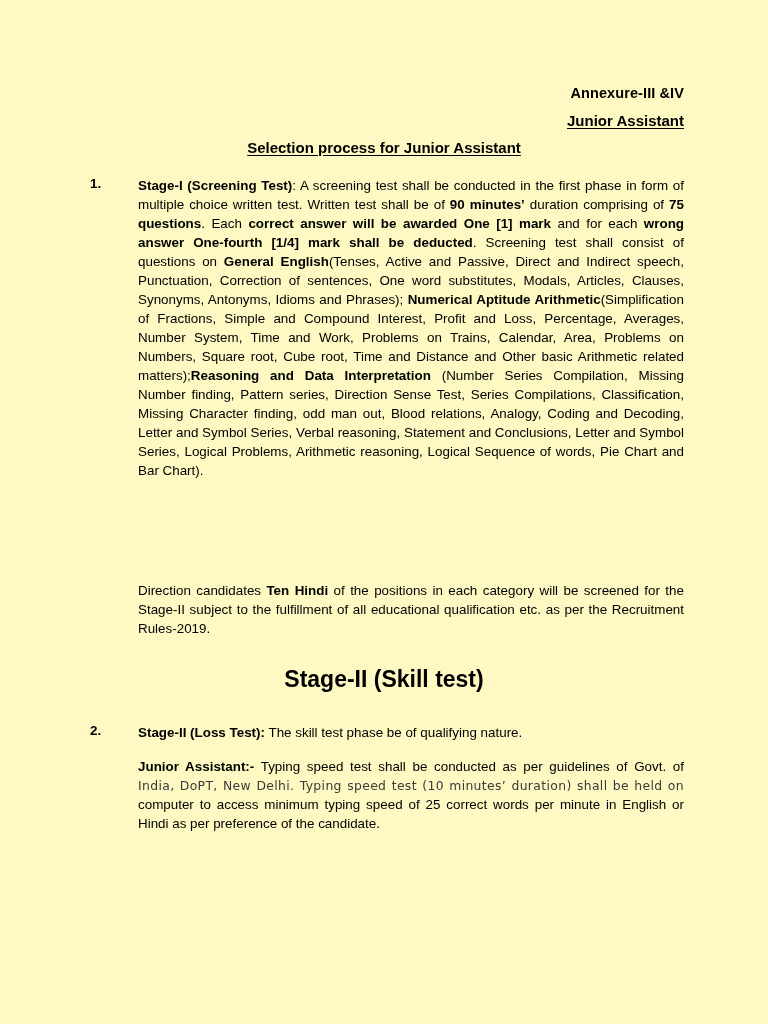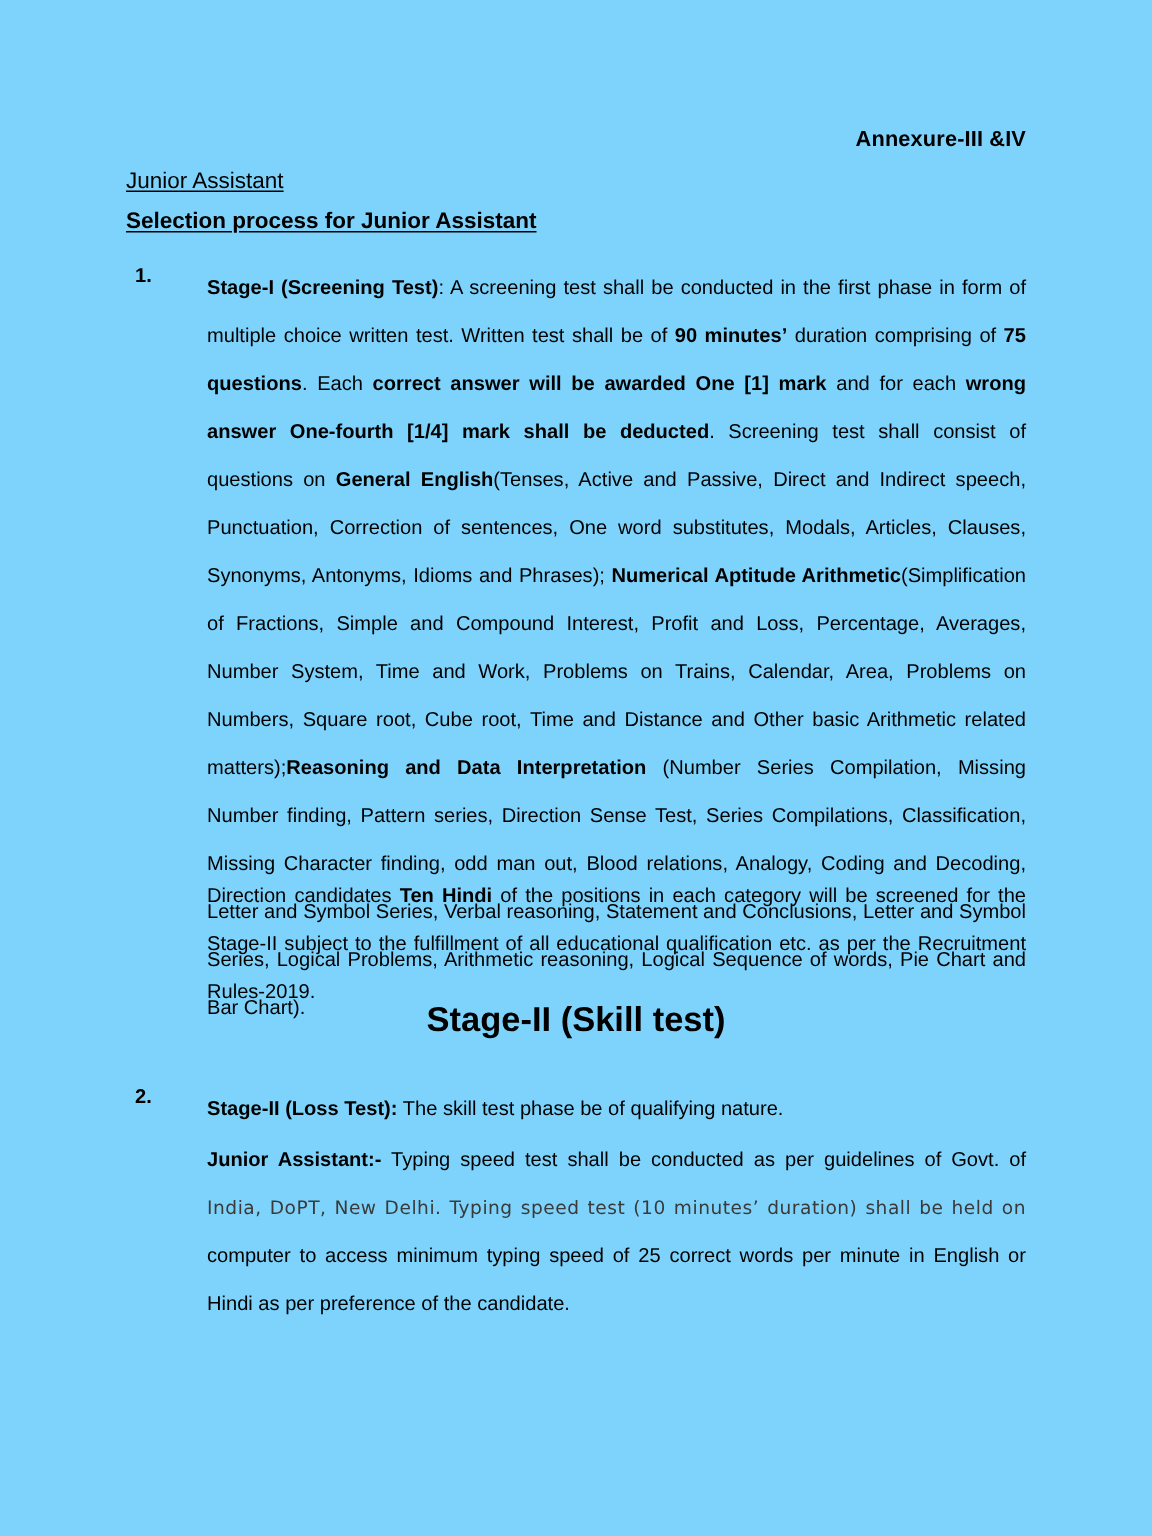--- a/index.html
+++ b/index.html
@@ -4,50 +4,50 @@
 <style>
   html, body {
     margin: 0;
     padding: 0;
     background: #ffffff;
   }
   .page {
     position: relative;
     width: 768px;
     height: 1024px;
-    background: #7dd3fc;
+    background: #fef9c3;
     font-family: "Liberation Sans", sans-serif;
     color: #000000;
     overflow: hidden;
   }
   .annexure {
     position: absolute;
     top: 85px;
     left: 84px;
     width: 600px;
     text-align: right;
     font-weight: bold;
     font-size: 14.5px;
     letter-spacing: 0.1px;
   }
   .title-1 {
     position: absolute;
     top: 112px;
     left: 84px;
     width: 600px;
-    text-align: left;
-    font-weight: normal;
+    text-align: right;
+    font-weight: bold;
     font-size: 15px;
   }
   .title-2 {
     position: absolute;
     top: 139px;
     left: 84px;
     width: 600px;
-    text-align: left;
+    text-align: center;
     font-weight: bold;
     font-size: 15px;
   }
   .title-1 span.u, .title-2 span.u {
     text-decoration: underline;
     text-underline-offset: 2px;
   }
   .stage2-heading {
     position: absolute;
     top: 666px;
@@ -77,21 +77,21 @@
   }
 
   .para {
     position: absolute;
     left: 138px;
     width: 546px;
   }
 
   .txt {
     font-size: 13.4px;
-    line-height: 32px;
+    line-height: 19px;
     text-align: justify;
     text-justify: inter-word;
     -webkit-hyphens: none;
     hyphens: none;
   }
   .txt b {
     font-weight: bold;
   }
 
   

